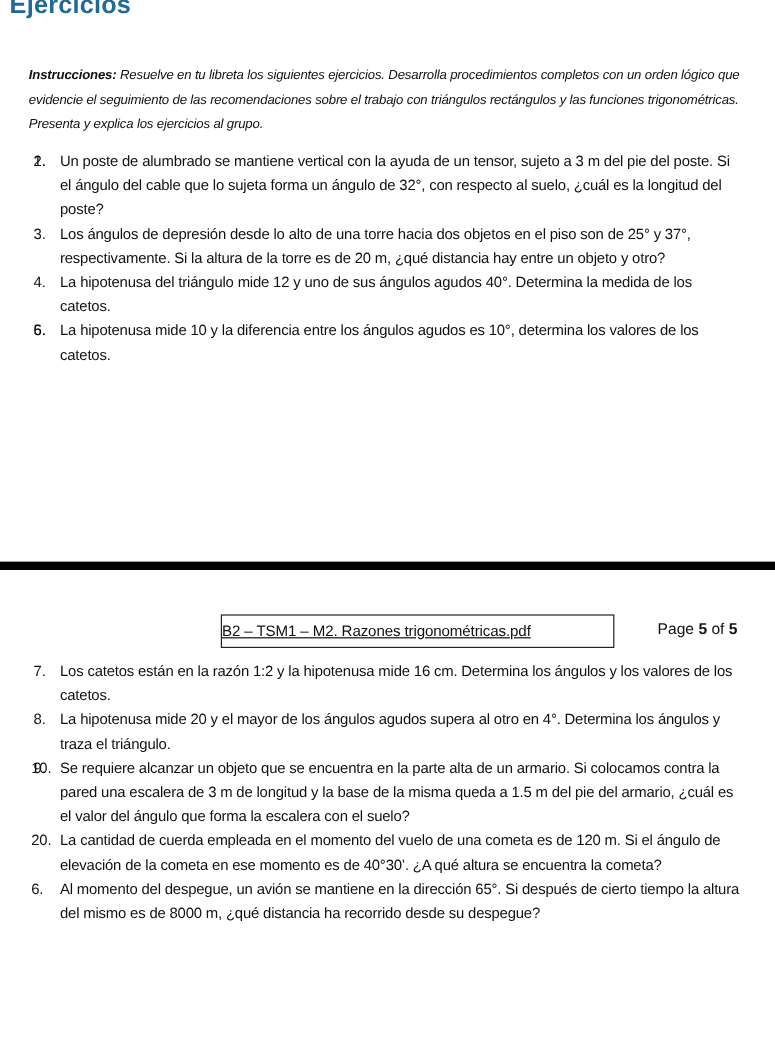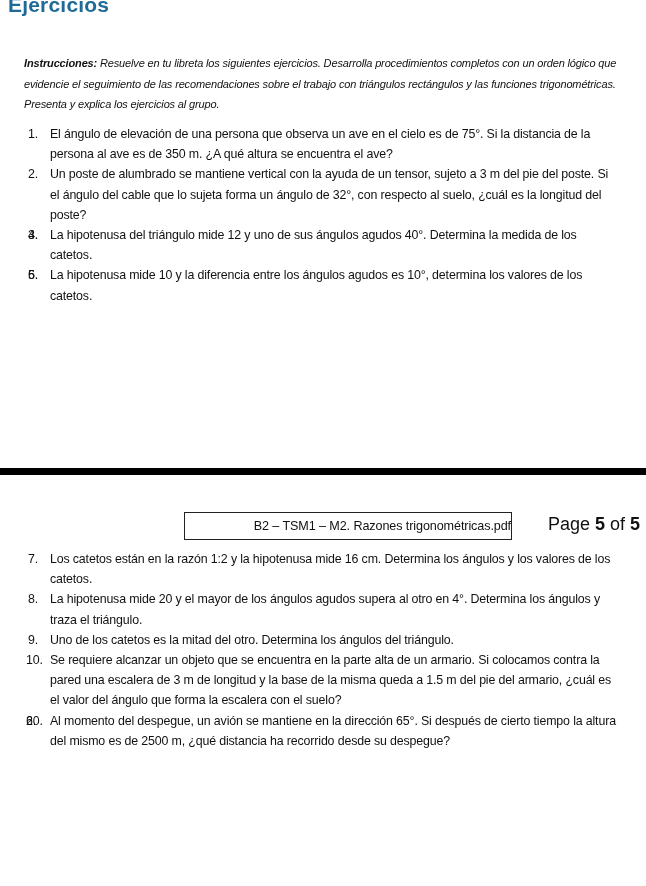--- a/index.html
+++ b/index.html
@@ -37,52 +37,53 @@
     ol.exercises li.two-digit .num { left: 26px; }
     #list-a { top: 124px; }
     #list-b { top: 549px; }
     .divider {
       position: absolute; left: 0; top: 468px; width: 646px; height: 7px;
       background: #000000;
     }
     .footer-box {
       position: absolute; left: 184px; top: 512px; width: 328px; height: 28px;
       border: 1.2px solid #222222; box-sizing: border-box;
-      font-size: 12.6px; line-height: 26px; text-align: right;
+      font-size: 12.6px; line-height: 26px; text-align: left;
       letter-spacing: -0.1px;
+      text-decoration: underline;
     }
     .page-indicator {
       position: absolute; left: 548px; top: 514px;
-      font-size: 18px; line-height: 20px;
+      font-size: 13px; line-height: 20px;
     }
     .page-indicator b { font-weight: bold; }
   </style>
 </head>
 <body>
 
 <div class="page-top">
   <h1 class="title">Ejercicios</h1>
 
   <p class="instructions"><b>Instrucciones:</b><span> Resuelve en tu libreta los siguientes ejercicios. Desarrolla procedimientos completos con un orden lógico que evidencie el seguimiento de las recomendaciones sobre el trabajo con triángulos rectángulos y las funciones trigonométricas. Presenta y explica los ejercicios al grupo.</span></p>
 
   <ol class="exercises" id="list-a">
-    <li><span class="num">1.</span><span>El ángulo de elevación de una persona que observa un ave en el cielo es de 75°. Si la distancia de la persona al ave es de 350 m. ¿A qué altura se encuentra el ave?</span></li>
+    <li><span class="num">1.</span></li>
     <li><span class="num">2.</span><span>Un poste de alumbrado se mantiene vertical con la ayuda de un tensor, sujeto a 3 m del pie del poste. Si el ángulo del cable que lo sujeta forma un ángulo de 32°, con respecto al suelo, ¿cuál es la longitud del poste?</span></li>
-    <li><span class="num">3.</span></li>
+    <li><span class="num">3.</span><span>Los ángulos de depresión desde lo alto de una torre hacia dos objetos en el piso son de 25° y 37°, respectivamente. Si la altura de la torre es de 20 m, ¿qué distancia hay entre un objeto y otro?</span></li>
     <li><span class="num">4.</span><span>La hipotenusa del triángulo mide 12 y uno de sus ángulos agudos 40°. Determina la medida de los catetos.</span></li>
     <li><span class="num">5.</span></li>
     <li><span class="num">6.</span><span>La hipotenusa mide 10 y la diferencia entre los ángulos agudos es 10°, determina los valores de los catetos.</span></li>
   </ol>
 </div>
 
 <div class="divider"></div>
 
 <div class="footer-box">B2 – TSM1 – M2. Razones trigonométricas.pdf</div>
 <div class="page-indicator"><span>Page </span><b>5</b><span> of </span><b>5</b></div>
 
 <ol class="exercises" id="list-b">
   <li><span class="num">7.</span><span>Los catetos están en la razón 1:2 y la hipotenusa mide 16 cm. Determina los ángulos y los valores de los catetos.</span></li>
   <li><span class="num">8.</span><span>La hipotenusa mide 20 y el mayor de los ángulos agudos supera al otro en 4°. Determina los ángulos y traza el triángulo.</span></li>
-  <li><span class="num">9.</span><span>Uno de los catetos es la mitad del otro. Determina los ángulos del triángulo.</span></li>
+  <li><span class="num">9.</span></li>
   <li class="two-digit"><span class="num">10.</span><span>Se requiere alcanzar un objeto que se encuentra en la parte alta de un armario. Si colocamos contra la pared una escalera de 3 m de longitud y la base de la misma queda a 1.5 m del pie del armario, ¿cuál es el valor del ángulo que forma la escalera con el suelo?</span></li>
-  <li class="two-digit"><span class="num">20.</span></li>
-  <li class="two-digit"><span class="num">6.</span><span>Al momento del despegue, un avión se mantiene en la dirección 65°. Si después de cierto tiempo la altura del mismo es de 2500 m, ¿qué distancia ha recorrido desde su despegue?</span></li>
+  <li class="two-digit"><span class="num">20.</span><span>La cantidad de cuerda empleada en el momento del vuelo de una cometa es de 120 m. Si el ángulo de elevación de la cometa en ese momento es de 40°30’. ¿A qué altura se encuentra la cometa?</span></li>
+  <li class="two-digit"><span class="num">6.</span><span>Al momento del despegue, un avión se mantiene en la dirección 65°. Si después de cierto tiempo la altura del mismo es de 8000 m, ¿qué distancia ha recorrido desde su despegue?</span></li>
 </ol>
 
 </body></html>

